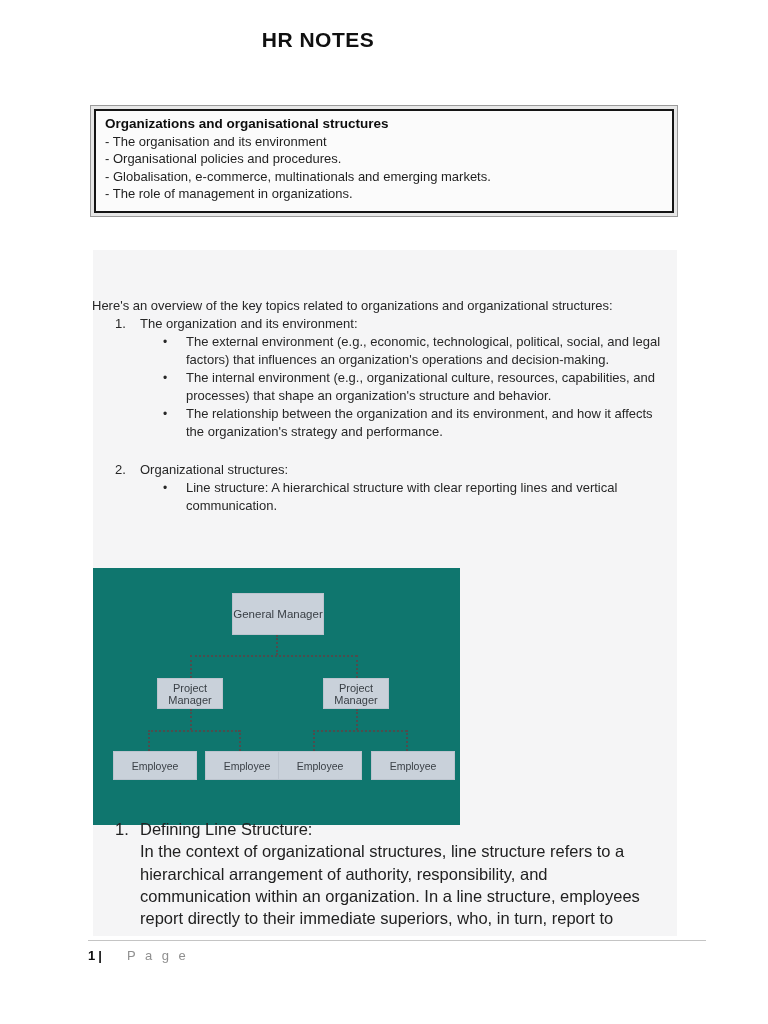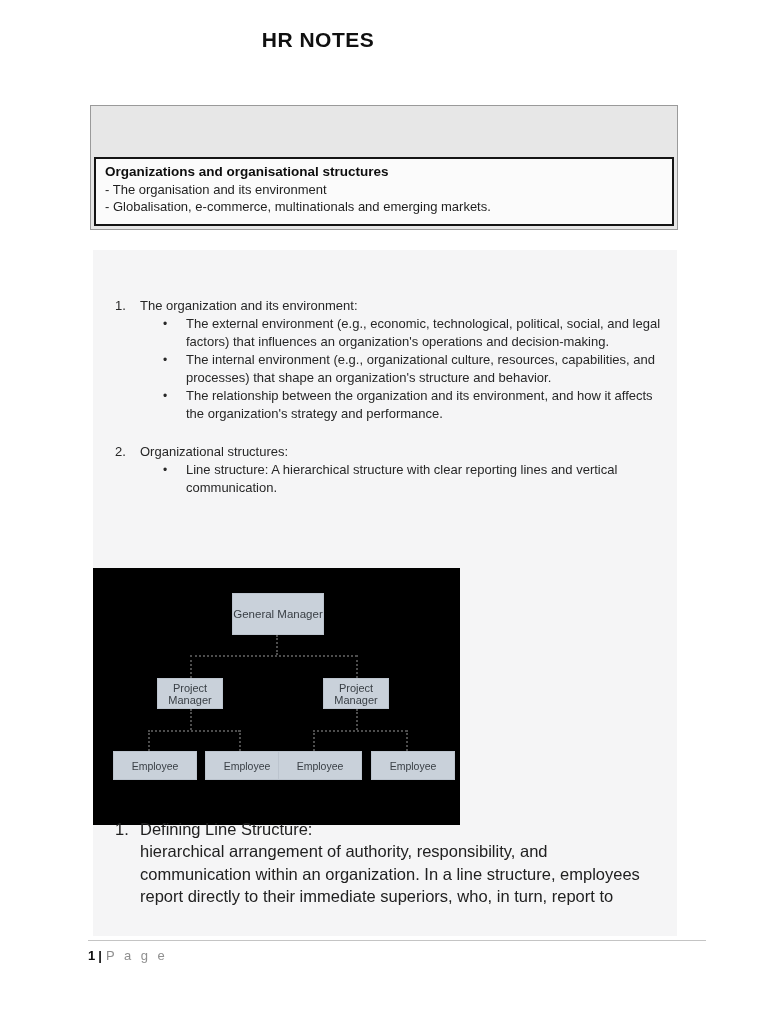--- a/index.html
+++ b/index.html
@@ -33,21 +33,20 @@
     border: 1px solid #9a9a9a;
     padding: 3px;
   }
   .topic-box-inner {
     border: 2px solid #151515;
     background: #fbfbfb;
     padding: 4px 10px 8px 9px;
     font-size: 13px;
     line-height: 17.6px;
     color: #1f1f1f;
-    margin-top: 48px;
   }
   .topic-heading { font-weight: 700; font-size: 13.5px; color: #0e0e0e; }
 
   
   .content-bg {
     position: absolute;
     left: 93px; top: 250px; width: 584px; height: 686px;
     background: #f5f5f6;
   }
 
@@ -63,21 +62,21 @@
   .num-label { width: 25px; flex: 0 0 25px; }
   .bullet-row { display: flex; margin-left: 71px; }
   .bullet-glyph { width: 23px; flex: 0 0 23px; font-size: 12px; }
   .bullet-text { width: 482px; }
   .list-gap { height: 20px; }
 
   
   .chart {
     position: absolute;
     left: 93px; top: 568px; width: 367px; height: 257px;
-    background: #000000;
+    background: #0f766e;
   }
   .node {
     position: absolute;
     background: #c9d1da;
     border: 1px solid #bcc4ce;
     color: #3a4046;
     display: flex;
     align-items: center;
     justify-content: center;
     text-align: center;
@@ -125,40 +124,43 @@
     background: #c4c4c4;
   }
   .footer {
     position: absolute;
     left: 88px; top: 948px;
     font-size: 13px;
     color: #0d0d0d;
   }
   .footer-num { font-weight: 700; }
   .footer-sep { font-weight: 700; margin: 0 4px 0 3px; }
-  .footer-label { color: #8f8f8f; letter-spacing: 3px; }
+  .footer-label { color: #8f8f8f; letter-spacing: 3px; margin-left: 21px; }
 </style>
 </head>
 <body>
 
 <div class="page">
 
   <div class="doc-title">HR NOTES</div>
 
   <div class="topic-box-outer">
     <div class="topic-box-inner">
       <div class="topic-heading">Organizations and organisational structures</div>
       <div>- The organisation and its environment</div>
+      <div>- Organisational policies and procedures.</div>
       <div>- Globalisation, e-commerce, multinationals and emerging markets.</div>
+      <div>- The role of management in organizations.</div>
     </div>
   </div>
 
   <div class="content-bg"></div>
 
   <div class="body-text">
+    <div>Here's an overview of the key topics related to organizations and organizational structures:</div>
 
     <div class="num-row">
       <span class="num-label">1.</span>
       <span>The organization and its environment:</span>
     </div>
 
     <div class="bullet-row">
       <span class="bullet-glyph">•</span>
       <span class="bullet-text">The external environment (e.g., economic, technological, political, social, and legal factors) that influences an organization's operations and decision-making.</span>
     </div>
@@ -205,20 +207,21 @@
     <div class="node node-emp node-e2">Employee</div>
     <div class="node node-emp node-e3">Employee</div>
     <div class="node node-emp node-e4">Employee</div>
   </div>
 
   <div class="definition">
     <div class="def-row">
       <span class="def-num">1.</span>
       <span>Defining Line Structure:</span>
     </div>
+    <div class="def-line">In the context of organizational structures, line structure refers to a</div>
     <div class="def-line">hierarchical arrangement of authority, responsibility, and</div>
     <div class="def-line">communication within an organization. In a line structure, employees</div>
     <div class="def-line">report directly to their immediate superiors, who, in turn, report to</div>
   </div>
 
   <div class="footer-rule"></div>
   <div class="footer">
     <span class="footer-num">1</span><span class="footer-sep">|</span><span class="footer-label">P a g e</span>
   </div>
 

